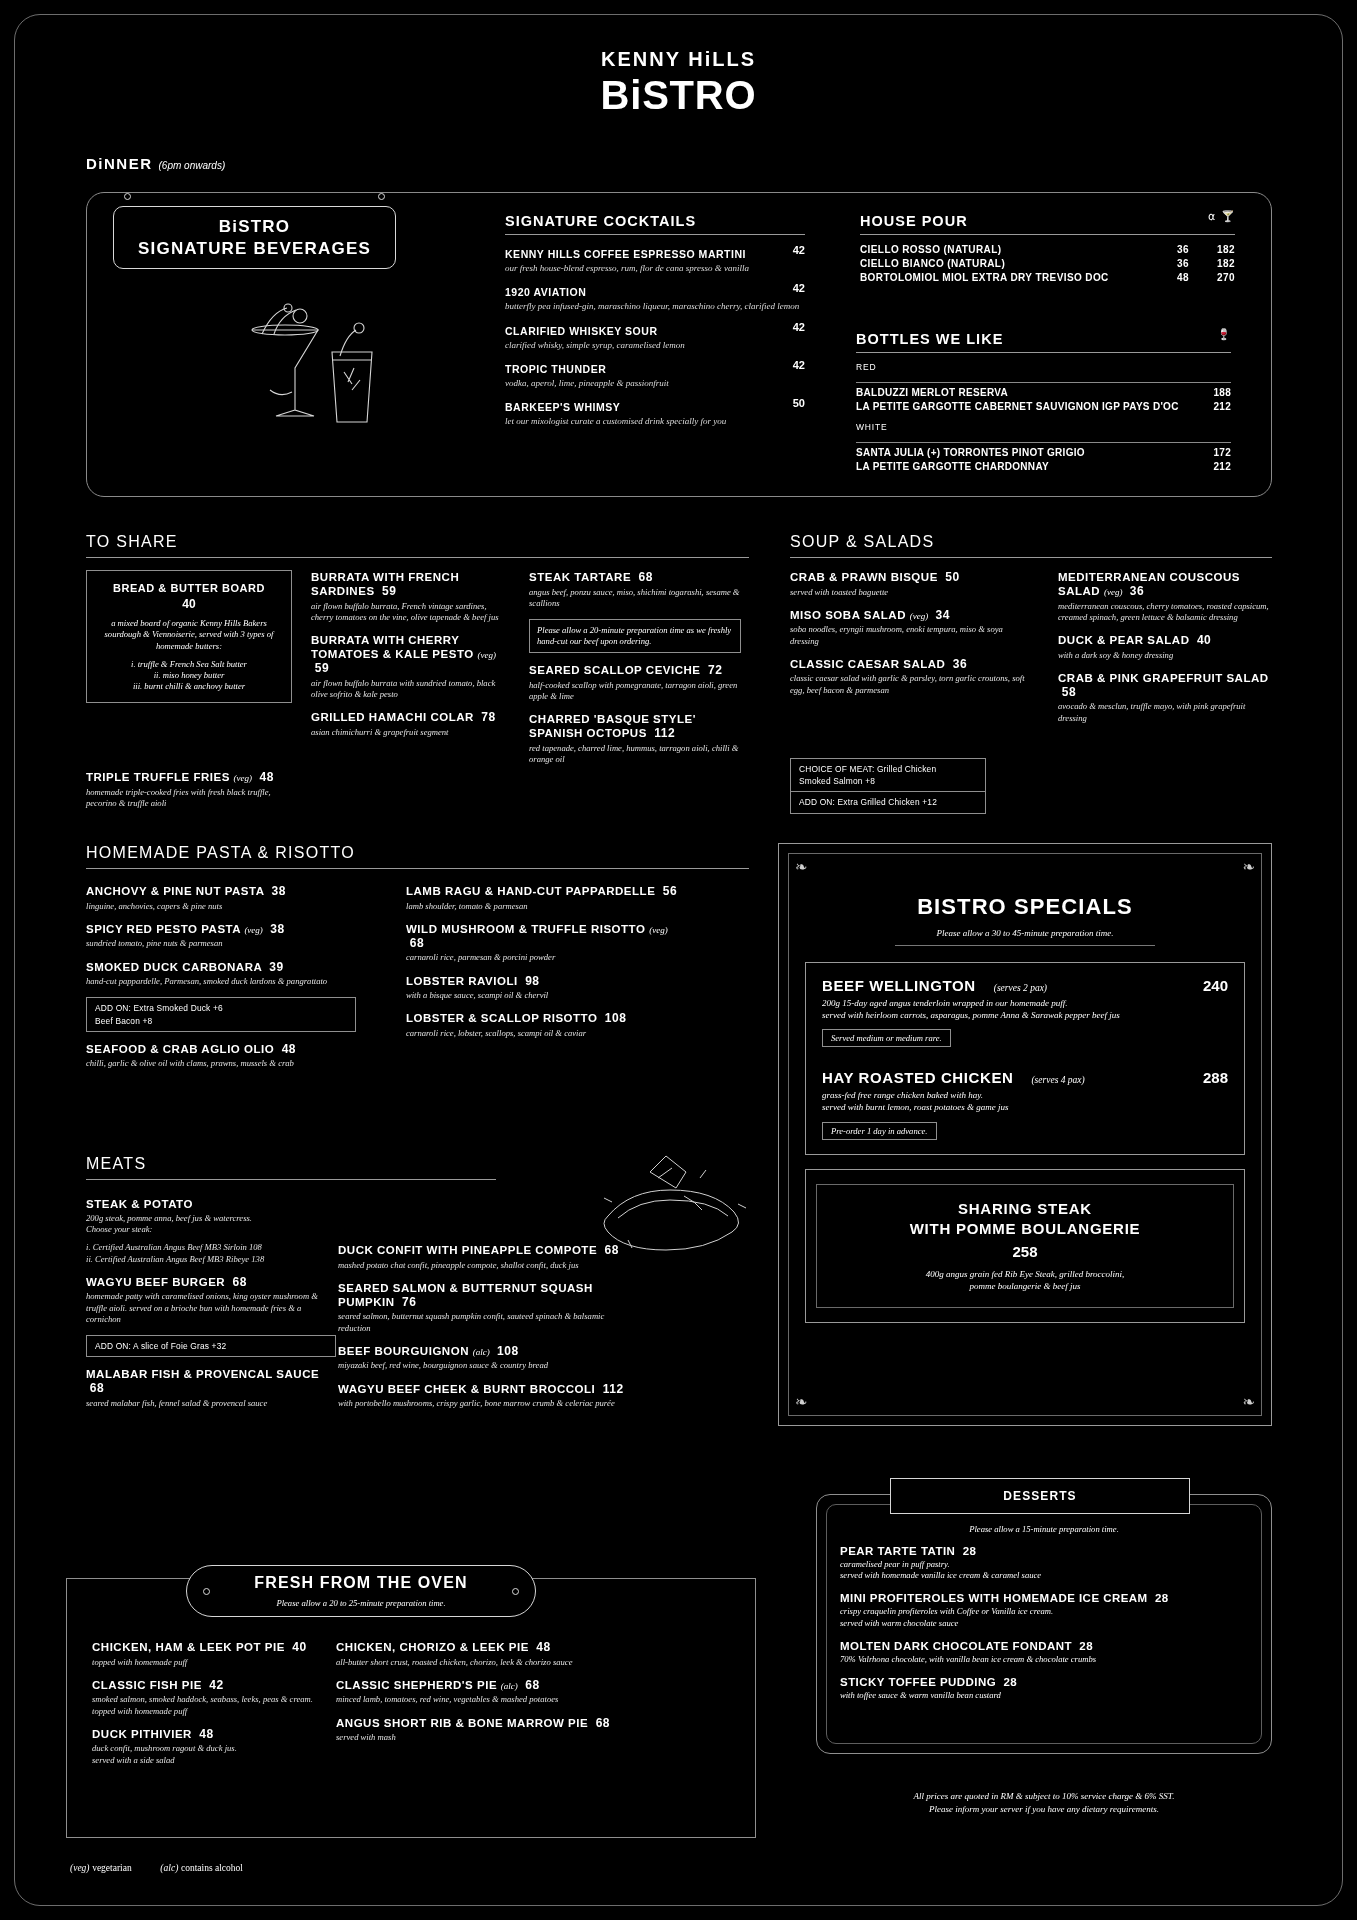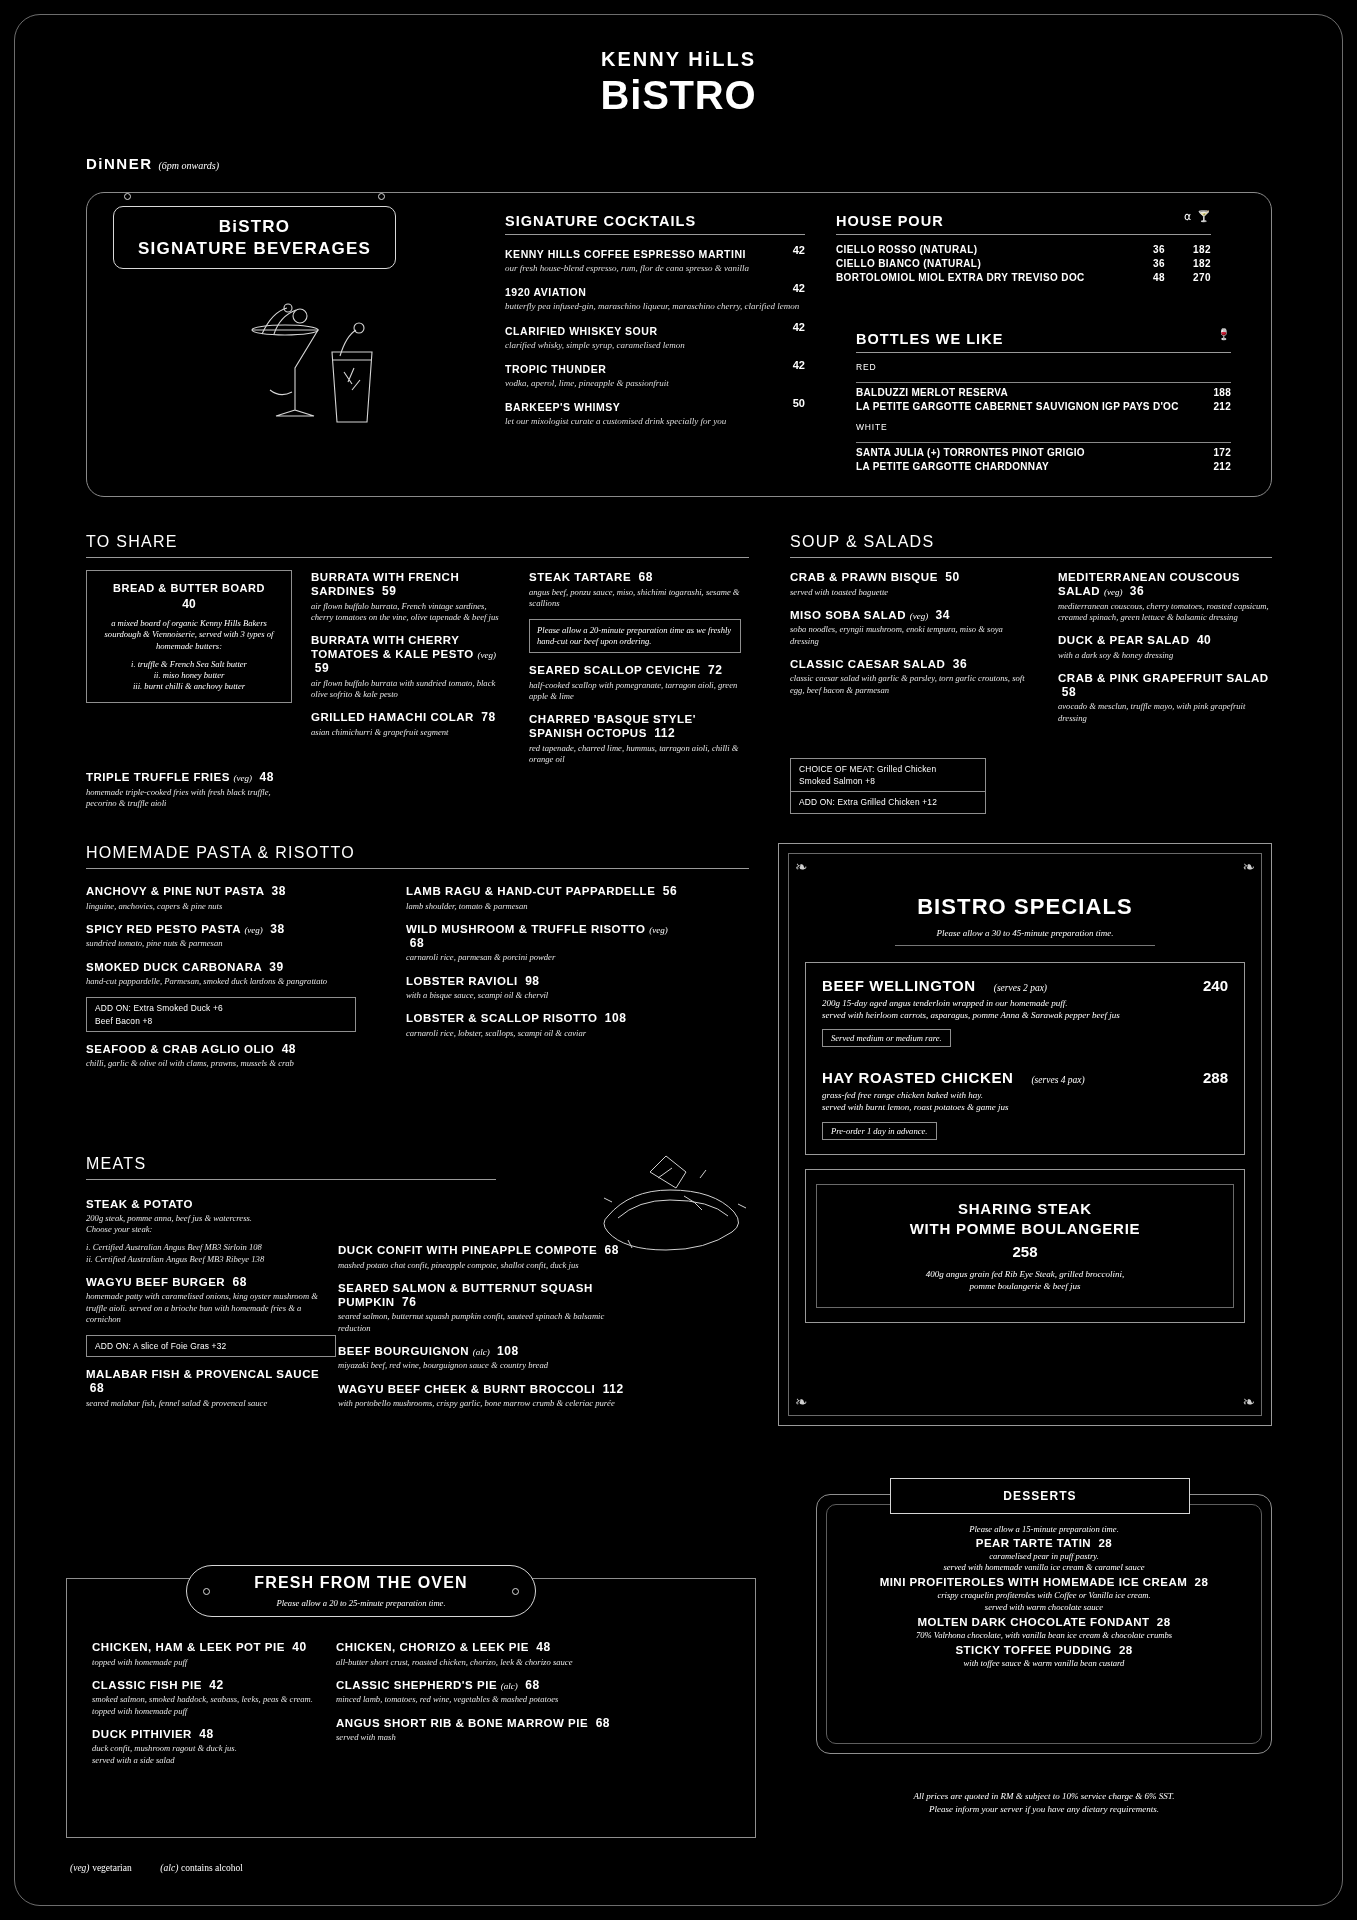--- a/index.html
+++ b/index.html
@@ -23,21 +23,21 @@
   .mast-top {
     font-size:20px; font-weight:700; letter-spacing:.10em;
   }
   .mast-big {
     font-size:40px; font-weight:700; letter-spacing:.02em; margin-top:2px;
   }
 
   
   .dinner-label { position:absolute; left:86px; top:155px; }
   .dinner-label .big { font-size:15px; font-weight:700; letter-spacing:.10em; display:inline-block; }
-  .dinner-label .small { font-family:Liberation Serif, serif; font-style:italic; font-size:10px; margin-left:6px; }
+  .dinner-label .small { font-family:Liberation Sans, sans-serif; font-style:italic; font-size:10px; margin-left:6px; }
 
   
   .bev-panel {
     position:absolute; left:86px; top:192px; width:1186px; height:305px;
     border:1px solid #8a8a8a; border-radius:18px;
   }
   .bev-sign {
     position:absolute; left:113px; top:206px; width:283px; height:63px;
     border:1px solid #d9d9d9; border-radius:10px;
     display:flex; align-items:center; justify-content:center; flex-direction:column;
@@ -49,21 +49,21 @@
   .glass-art { position:absolute; left:222px; top:290px; width:170px; height:150px; opacity:.92; }
 
   .cocktails { position:absolute; left:505px; top:212px; width:300px; }
   .sect-rule { border-bottom:1px solid #9a9a9a; padding-bottom:4px; margin-bottom:9px; }
   .sect-title { font-size:14.5px; font-weight:700; letter-spacing:.07em; }
   .ck-item { margin-bottom:8px; position:relative; }
   .ck-name { font-size:10.5px; font-weight:700; letter-spacing:.05em; display:inline; }
   .ck-price { font-size:11px; font-weight:700; position:absolute; right:0; top:0; }
   .ck-desc { font-family:"Liberation Serif", serif; font-style:italic; font-size:9px; line-height:1.25; color:#dcdcdc; margin-top:1px; }
 
-  .housepour { position:absolute; left:836px; top:212px; width:375px; }
+  .housepour { position:absolute; left:860px; top:212px; width:375px; }
   .hp-row { position:relative; font-size:10px; letter-spacing:.04em; margin-bottom:3px; font-weight:700; }
   .hp-p1 { position:absolute; right:46px; }
   .hp-p2 { position:absolute; right:0; }
   .hp-icons { position:absolute; right:0; top:-2px; font-size:11px; }
   .bottles { position:absolute; left:856px; top:330px; width:375px; }
   .b-cat { font-size:8.5px; letter-spacing:.1em; border-bottom:1px solid #8a8a8a; padding-bottom:10px; margin-bottom:4px; }
   .b-row { position:relative; font-size:10px; font-weight:700; letter-spacing:.03em; margin-bottom:3px; }
   .b-row span.p { position:absolute; right:0; }
 
   
@@ -121,21 +121,21 @@
   .oven-sign .t { font-size:16px; font-weight:700; letter-spacing:.07em; }
   .oven-sign .s { font-family:"Liberation Serif", serif; font-style:italic; font-size:8.6px; margin-top:6px; }
   .oven-col { position:absolute; top:52px; }
 
   
   .desserts { position:absolute; left:816px; top:1494px; width:456px; height:260px; border:1px solid #8f8f8f; border-radius:14px; }
   .des-sign { position:absolute; left:890px; top:1478px; width:300px; height:36px; background:#000; border:1px solid #d6d6d6; display:flex; align-items:center; justify-content:center; }
   .des-sign span { font-size:12px; font-weight:700; letter-spacing:.09em; }
   .des-inner { position:absolute; left:826px; top:1504px; width:436px; height:240px; border:1px solid #5e5e5e; border-radius:10px; }
   .des-note { text-align:center; font-family:"Liberation Serif", serif; font-style:italic; font-size:8.6px; }
-  .des-item { text-align:center; margin-top:3px; }
+  .des-item { text-align:left; margin-top:11px; }
   .des-name { font-size:11.5px; font-weight:700; letter-spacing:.04em; }
   .des-desc { font-family:"Liberation Serif", serif; font-style:italic; font-size:8.6px; line-height:1.3; margin-top:2px; }
 
   .footer-note { position:absolute; left:816px; top:1790px; width:456px; text-align:center; font-family:"Liberation Serif", serif; font-style:italic; font-size:9px; line-height:1.4; }
   .legend { position:absolute; left:70px; top:1862px; font-size:9.5px; }
   .legend .k { font-family:"Liberation Serif", serif; font-style:italic; }
   .legend .v { font-family:"Liberation Serif", serif; margin-right:26px; }
 
   .steak-art { position:absolute; left:588px; top:1144px; width:180px; height:130px; opacity:.9; }
 </style>

